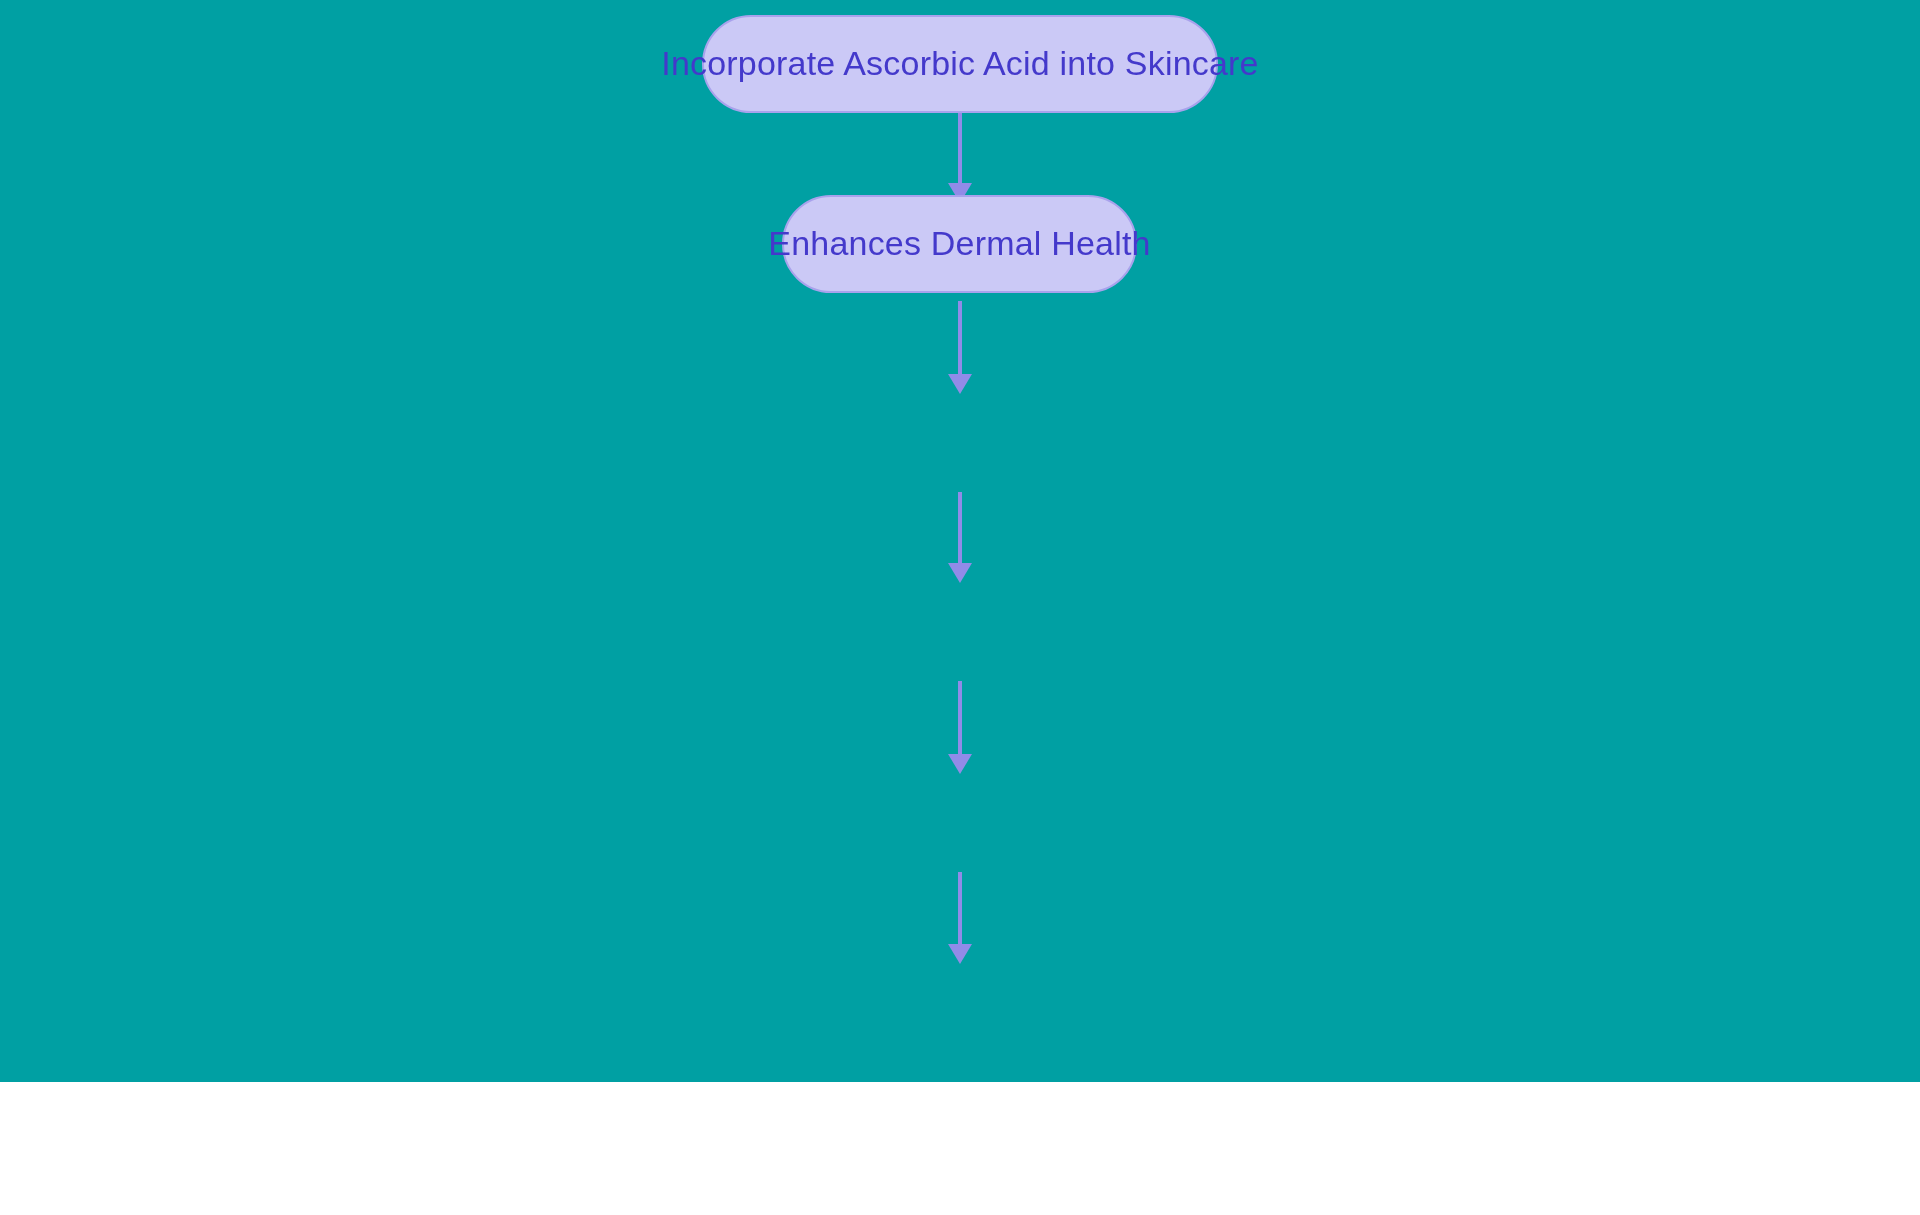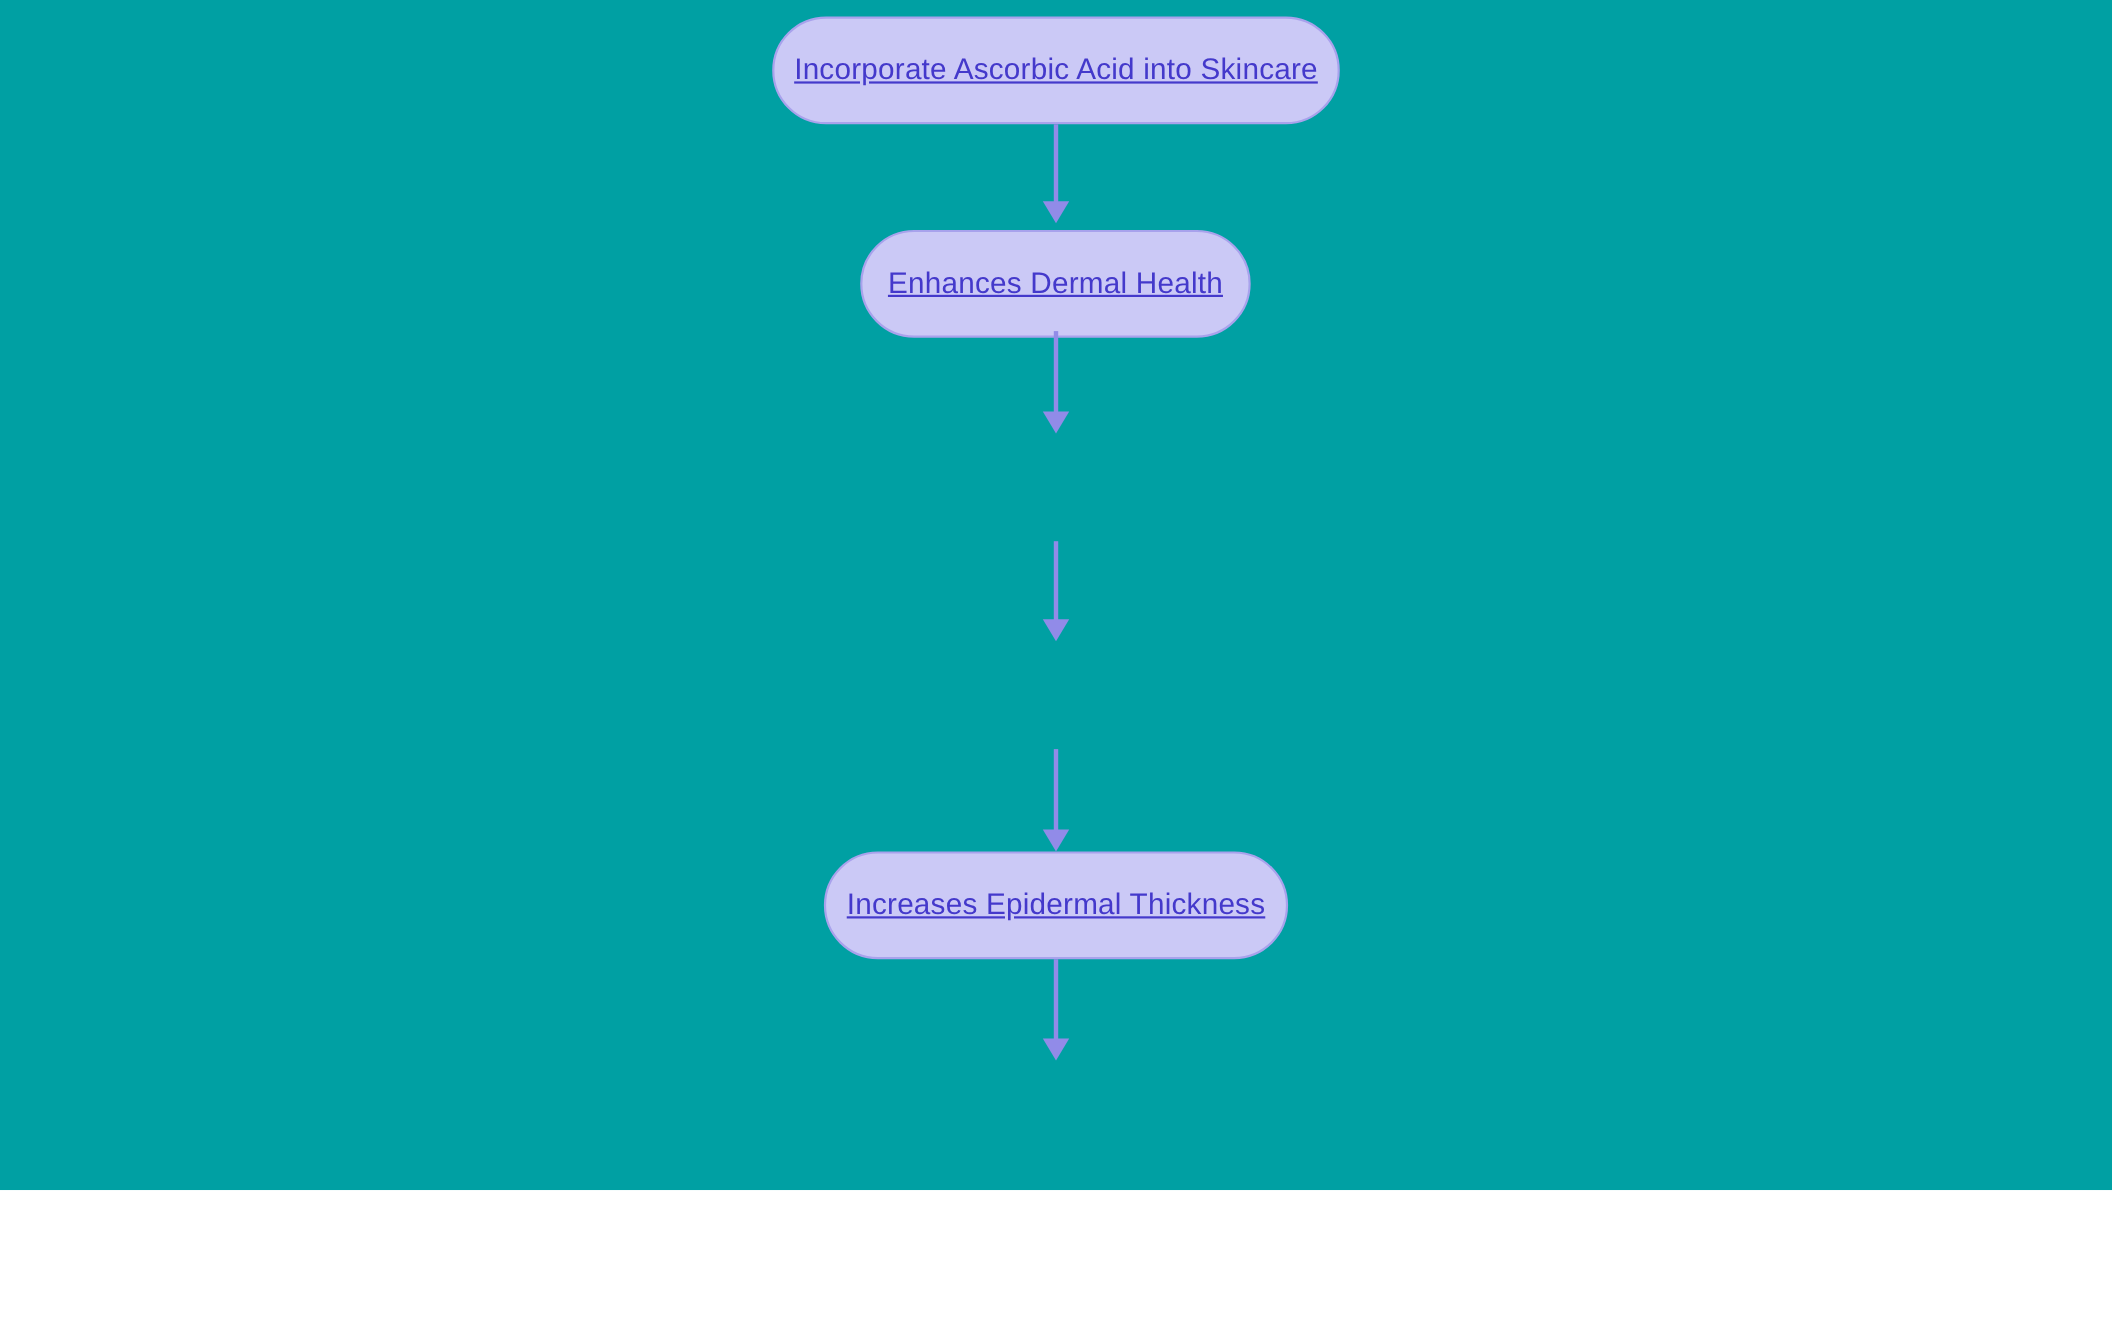--- a/index.html
+++ b/index.html
@@ -35,26 +35,25 @@
     border-radius: 49px;
     background: var(--node-fill);
     border: 2px solid var(--node-border);
     display: flex;
     align-items: center;
     justify-content: center;
     text-align: center;
   }
   .node .label {
     color: var(--text-color);
-    font-size: 27px;
+    font-size: 34px;
     font-weight: 500;
     letter-spacing: 0.2px;
     line-height: 1.15;
     white-space: nowrap;
-    text-decoration: underline;
   }
   .arrow {
     position: absolute;
     width: 24px;
     left: 948px;
   }
   .arrow .shaft {
     position: absolute;
     left: 50%;
     transform: translateX(-50%);
@@ -83,44 +82,41 @@
 
     <div class="node" style="top:15px; left:702px; width:516px">
       <span class="label">Incorporate Ascorbic Acid into Skincare</span>
     </div>
 
     <div class="arrow" style="top:113px; height:90px">
       <div class="shaft"></div>
       <div class="head"></div>
     </div>
 
-    <div class="node" style="top:209px; left:782px; width:355px">
+    <div class="node" style="top:195px; left:782px; width:355px">
       <span class="label">Enhances Dermal Health</span>
     </div>
 
     <div class="arrow" style="top:301px; height:93px">
       <div class="shaft"></div>
       <div class="head"></div>
     </div>
 
 
     <div class="arrow" style="top:492px; height:91px">
       <div class="shaft"></div>
       <div class="head"></div>
     </div>
 
 
     <div class="arrow" style="top:681px; height:93px">
       <div class="shaft"></div>
       <div class="head"></div>
     </div>
 
-    <div class="node" style="top:774px; left:749px; width:422px">
-      <span class="label">Increases Epidermal Thickness</span>
-    </div>
 
     <div class="arrow" style="top:872px; height:92px">
       <div class="shaft"></div>
       <div class="head"></div>
     </div>
 
 
   </div>
   <div style="position:absolute; left:0; top:1082px; width:1920px; height:133px; background:var(--page-bg);"></div>
 </div>

